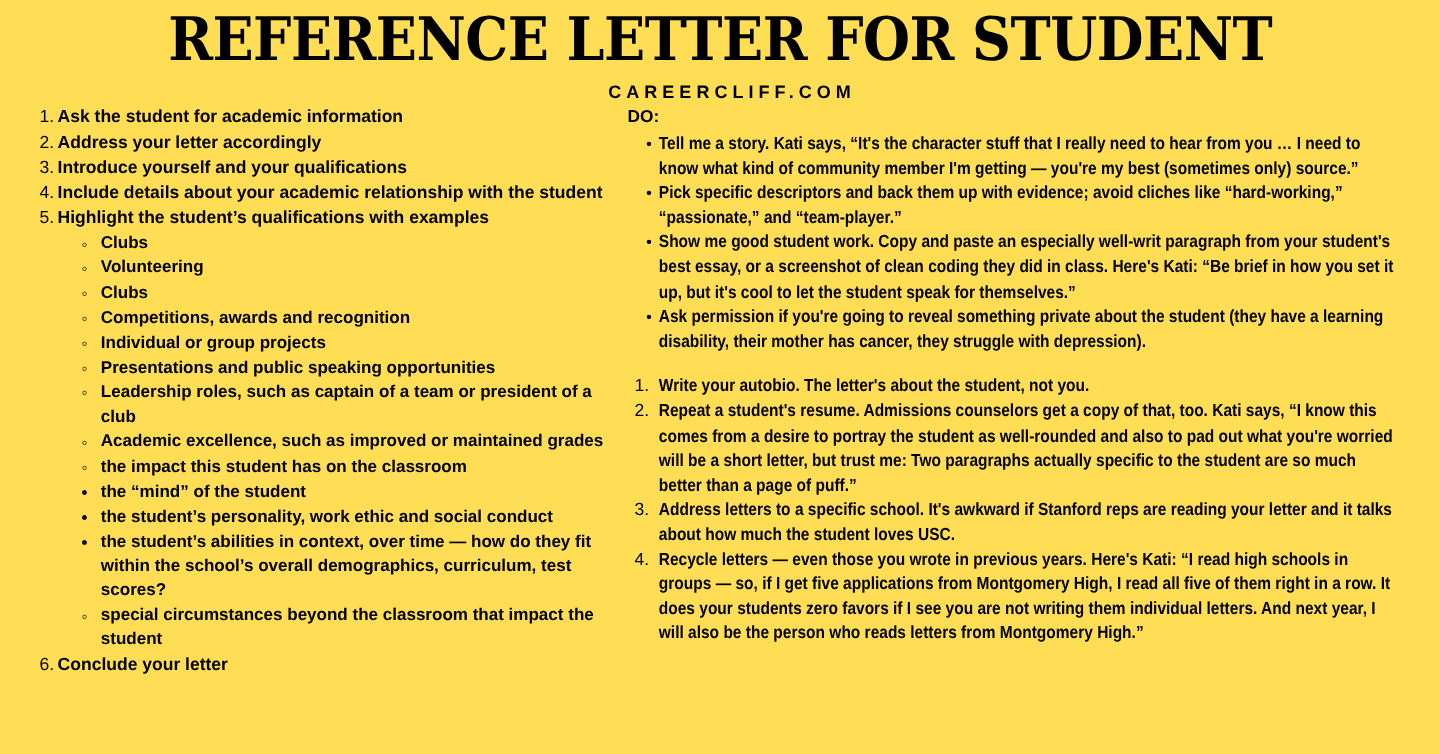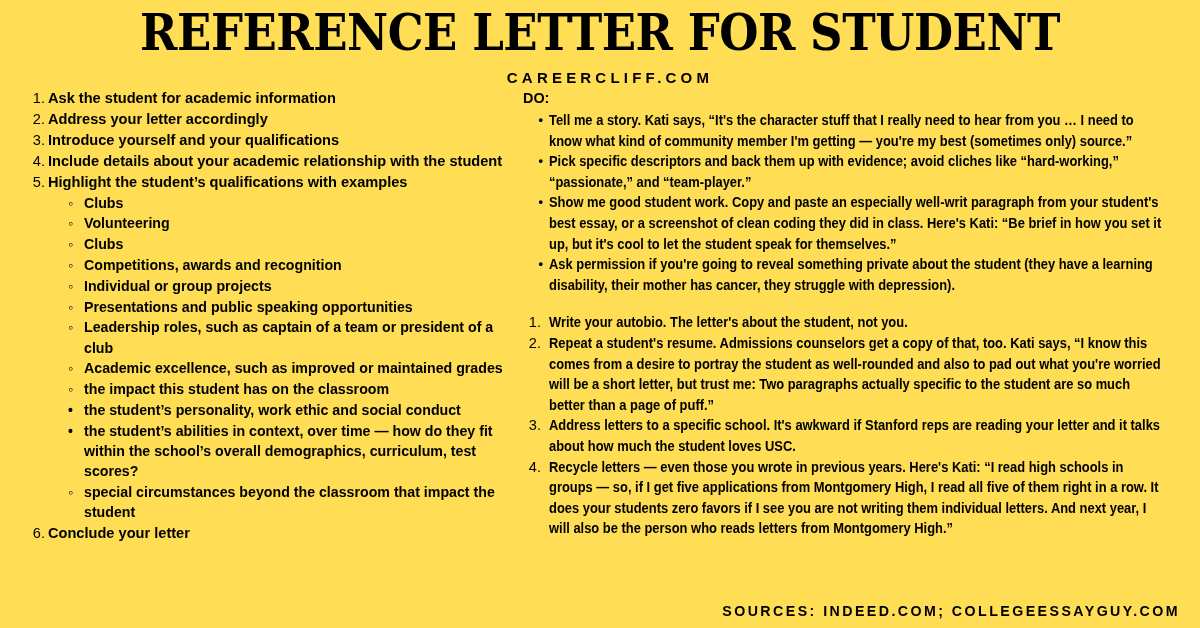--- a/index.html
+++ b/index.html
@@ -165,20 +165,24 @@
             <li class="hollow">
               <span class="bul"></span>
               <span class="txt">Academic excellence, such as improved or maintained grades</span>
             </li>
             <li class="hollow">
               <span class="bul"></span>
               <span class="txt">the impact this student has on the classroom</span>
             </li>
             <li class="disc">
               <span class="bul"></span>
+              <span class="txt">the “mind” of the student</span>
+            </li>
+            <li class="disc">
+              <span class="bul"></span>
               <span class="txt">the student’s personality, work ethic and social conduct</span>
             </li>
             <li class="disc">
               <span class="bul"></span>
               <span class="txt">the student’s abilities in context, over time — how do they fit within the school’s overall demographics, curriculum, test scores?</span>
             </li>
             <li class="hollow">
               <span class="bul"></span>
               <span class="txt">special circumstances beyond the classroom that impact the student</span>
             </li>
@@ -247,15 +251,14 @@
         <li>
           <span class="mark">4.</span>
           <span class="txt">
               <span class="cond">Recycle letters — even those you wrote in previous years. Here's Kati: “I read high schools in groups — so, if I get five applications from Montgomery High, I read all five of them right in a row. It does your students zero favors if I see you are not writing them individual letters. And next year, I will also be the person who reads letters from Montgomery High.”</span>
             </span>
         </li>
       </ol>
     </div>
   </div>
 
-  <div class="footer">SOURCES: INDEED.COM; COLLEGEESSAYGUY.COM</div>
 
 </div>
 
 </body></html>

